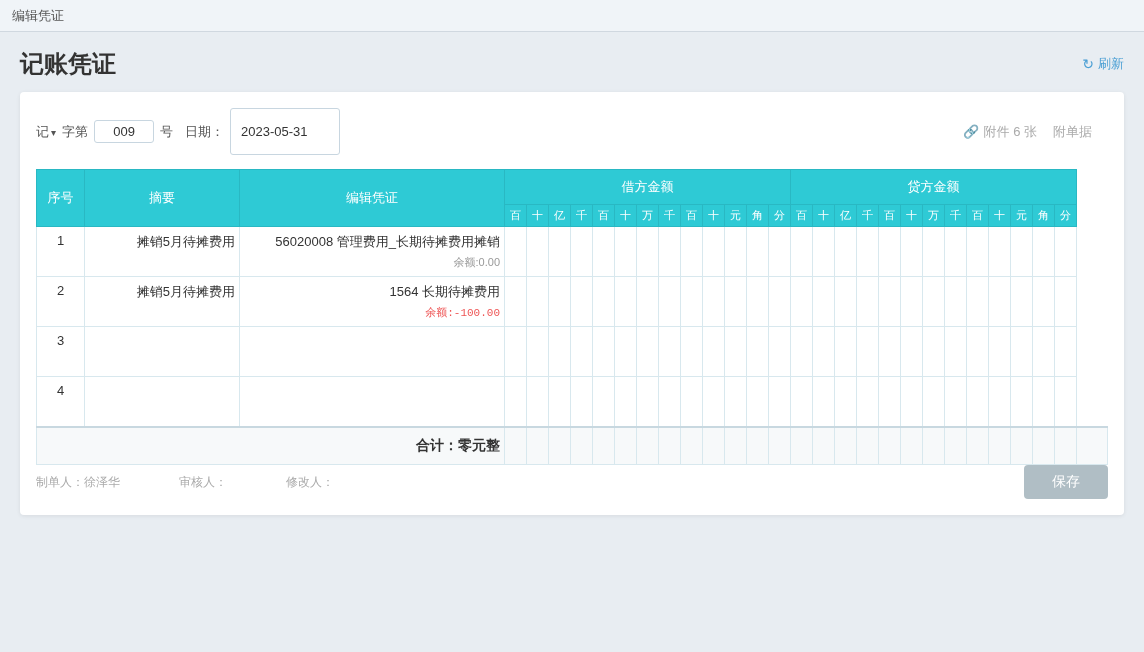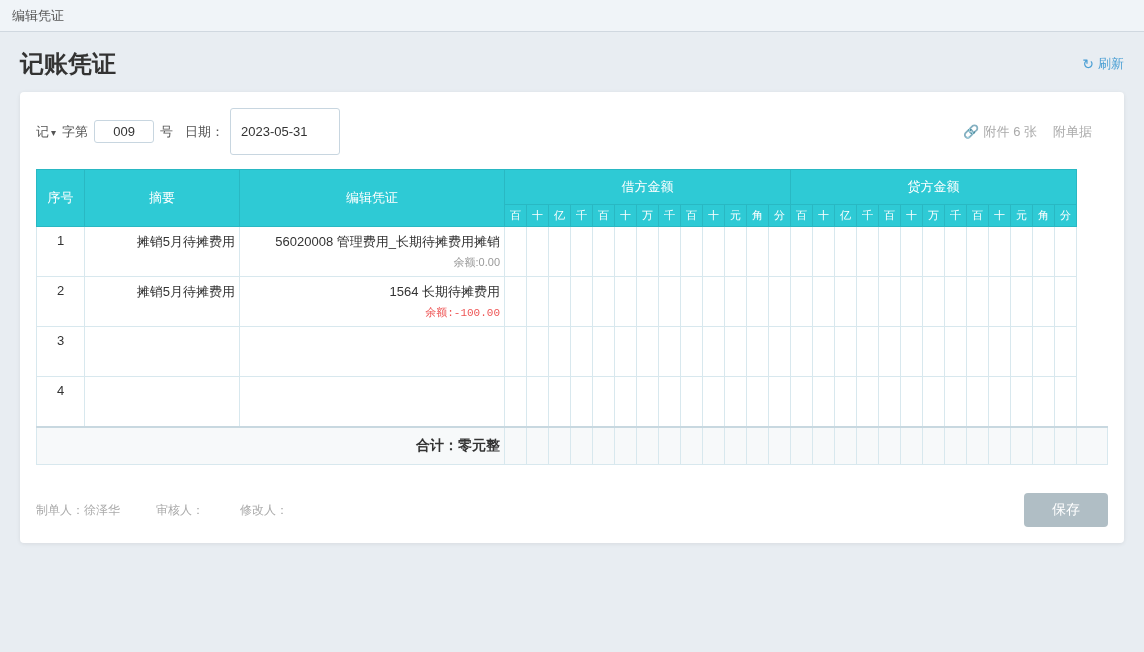--- a/index.html
+++ b/index.html
@@ -191,22 +191,22 @@
       font-weight: bold;
       color: #333;
       height: 38px;
       border-top: 2px solid #c8d8e0;
     }
 
     
     .voucher-footer {
       display: flex;
       align-items: center;
-      gap: 36px;
-      margin-top: 28px;
+      gap: 59px;
+      margin-top: 0;
       color: #aaa;
       font-size: 12px;
     }
     .save-btn {
       margin-left: auto;
       background: #b0bec5;
       color: #fff;
       border: none;
       border-radius: 4px;
       padding: 8px 28px;

